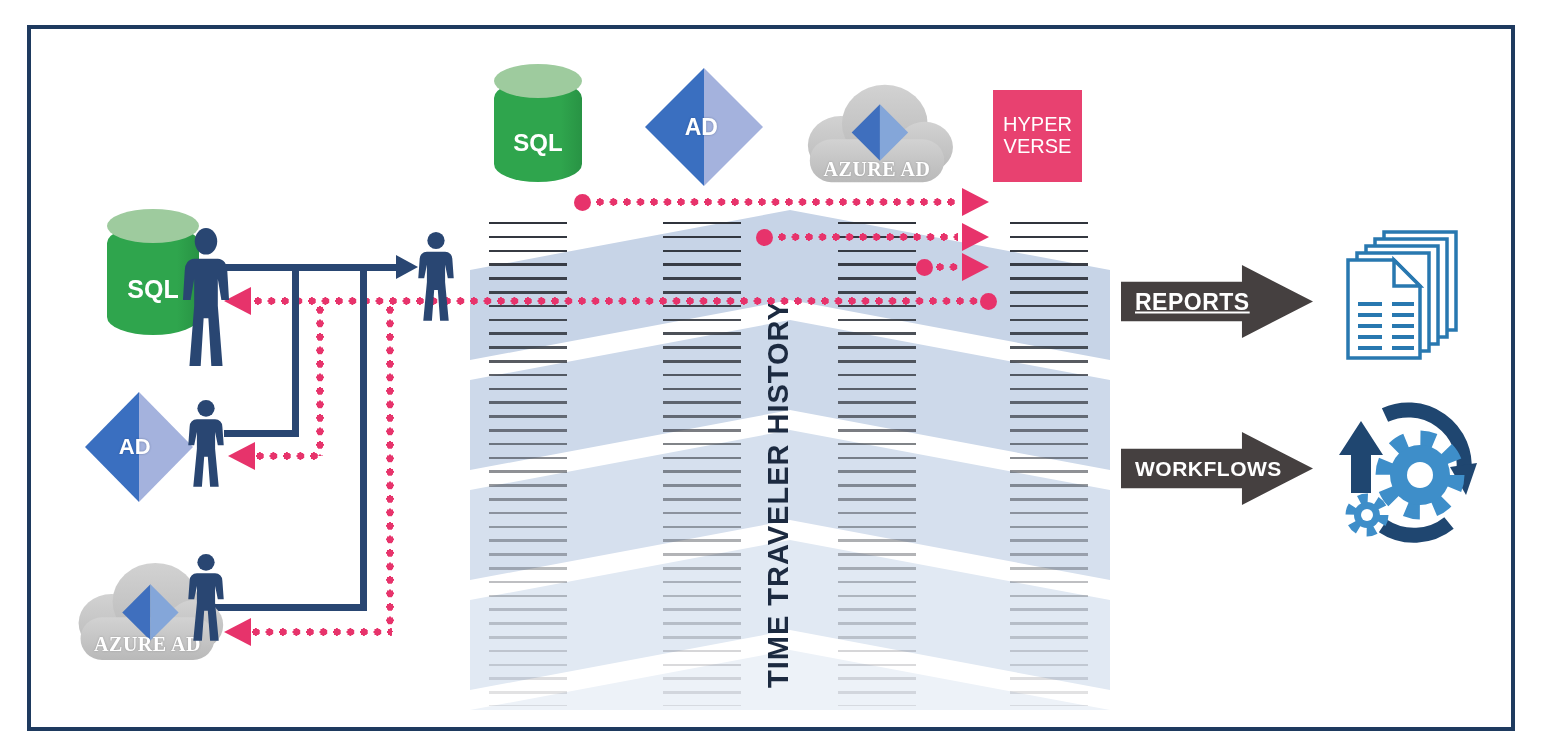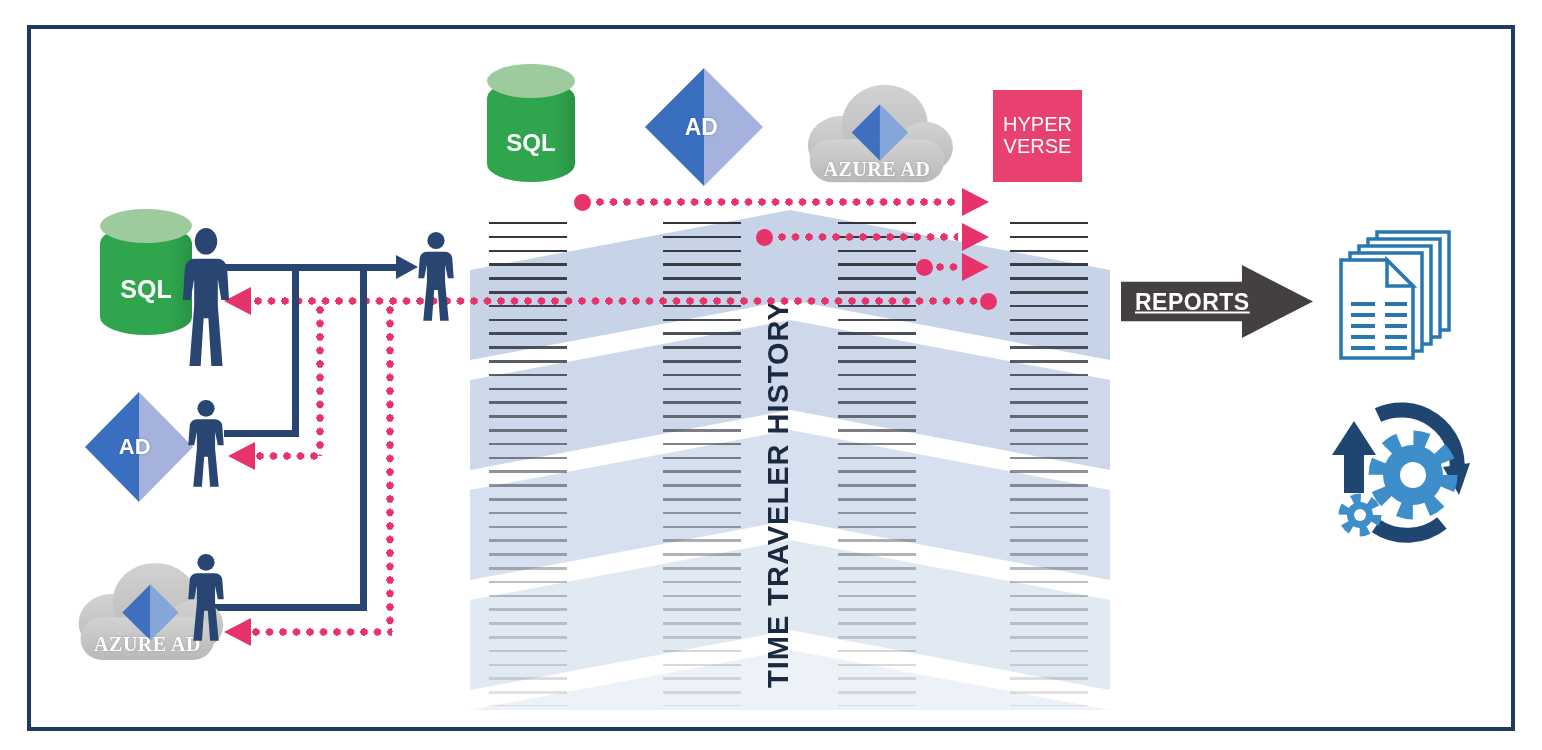--- a/index.html
+++ b/index.html
@@ -33,21 +33,21 @@
   .ptri-l{position:absolute;width:0;height:0;z-index:4;
           border-top:14px solid transparent;border-bottom:14px solid transparent;border-right:27px solid #e7336b;}
 
   
   .bh{position:absolute;height:7px;background:#294672;z-index:4;}
   .bv{position:absolute;width:7px;background:#294672;z-index:4;}
   .btri-r{position:absolute;width:0;height:0;z-index:4;
           border-top:12px solid transparent;border-bottom:12px solid transparent;border-left:22px solid #294672;}
 
   
-  .icon{position:absolute;z-index:5;}
+  .icon{position:absolute;z-index:5;margin-left:7px;}
   .cyl .body{position:absolute;left:0;right:0;top:16px;bottom:0;border-radius:50%/18px;
              background:linear-gradient(to right,#2fa54d 0 76%,#289344 100%);}
   .cyl .cap{position:absolute;left:0;right:0;top:0;height:34px;border-radius:50%;background:#9ecb9e;}
   .cyl .label{position:absolute;left:0;width:100%;text-align:center;color:#fff;font-weight:bold;}
 
   .diamond{position:absolute;z-index:5;}
   .diamond .half-l{position:absolute;inset:0;background:#3a6fc0;clip-path:polygon(50% 0,50% 100%,0 50%);}
   .diamond .half-r{position:absolute;inset:0;background:#a4b2dd;clip-path:polygon(50% 0,100% 50%,50% 100%);}
   .diamond .label{position:absolute;top:50%;color:#fff;font-weight:bold;text-shadow:0 0 2px rgba(30,50,90,.45);}
 
@@ -219,20 +219,23 @@
         <rect x="15" y="27" width="72" height="98"></rect>
         <path d="M6,34 L52,34 L78,60 L78,132 L6,132 Z"></path>
         <path d="M52,34 L52,60 L78,60 Z"></path>
       </g>
       <g stroke="#2878b0" stroke-width="4">
         <path d="M16,78 h24 M50,78 h22 M16,89 h24 M50,89 h22 M16,100 h24 M50,100 h22 M16,111 h24 M50,111 h22 M16,122 h24 M50,122 h22"></path>
       </g>
     </svg>
   </div>
 
+  <div class="out-arrow" style="left:1121px;top:432px;width:192px;height:73px;">
+    <span style="font-size:21px;">WORKFLOWS</span>
+  </div>
 
   <div class="icon" style="left:1316px;top:395px;width:160px;height:155px;">
     <svg viewBox="0 0 160 155" style="width:100%;height:100%;display:block;">
       <path d="M62,20 A56,56 0 0 1 141,76" stroke="#1f4670" stroke-width="15" fill="none"></path>
       <polygon points="154,68 127,72 143,100" fill="#1f4670"></polygon>
       <path d="M126,128 A56,56 0 0 1 60,131" stroke="#1f4670" stroke-width="15" fill="none"></path>
       <polygon points="16,60 38,26 60,60 48,60 48,98 28,98 28,60" fill="#1f4670"></polygon>
       <circle cx="97" cy="80" r="36" fill="none" stroke="#3e8ec9" stroke-width="17" stroke-dasharray="14 14.3"></circle>
       <circle cx="97" cy="80" r="30" fill="#3e8ec9"></circle>
       <circle cx="97" cy="80" r="13" fill="#ffffff"></circle>

